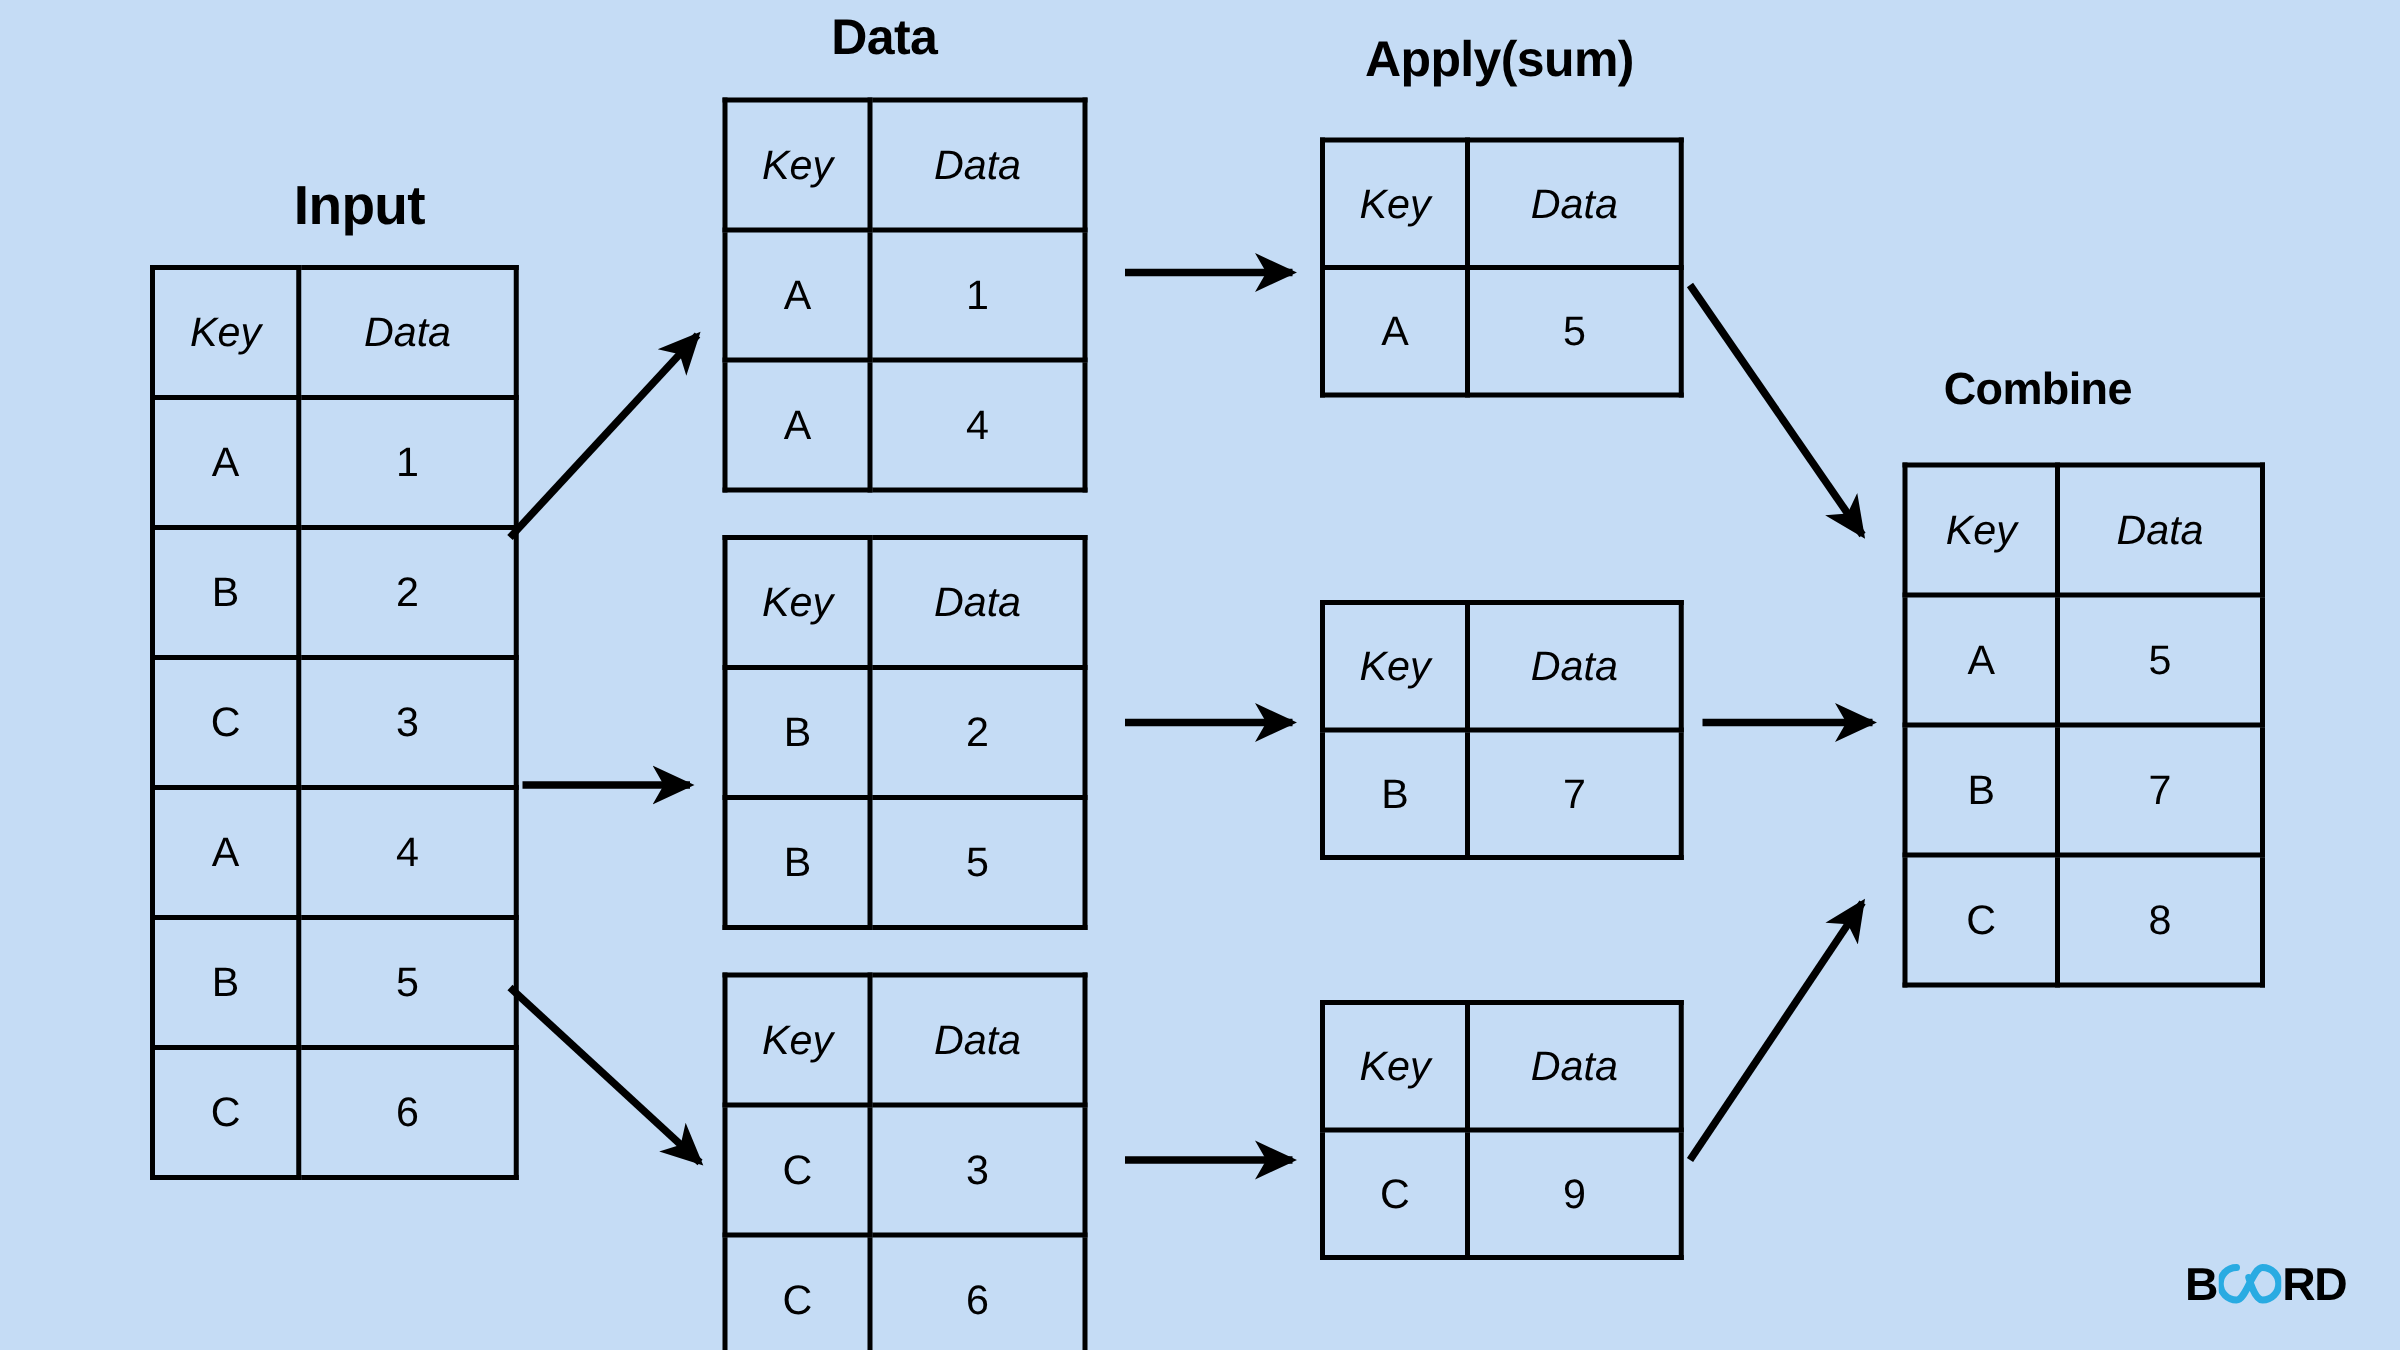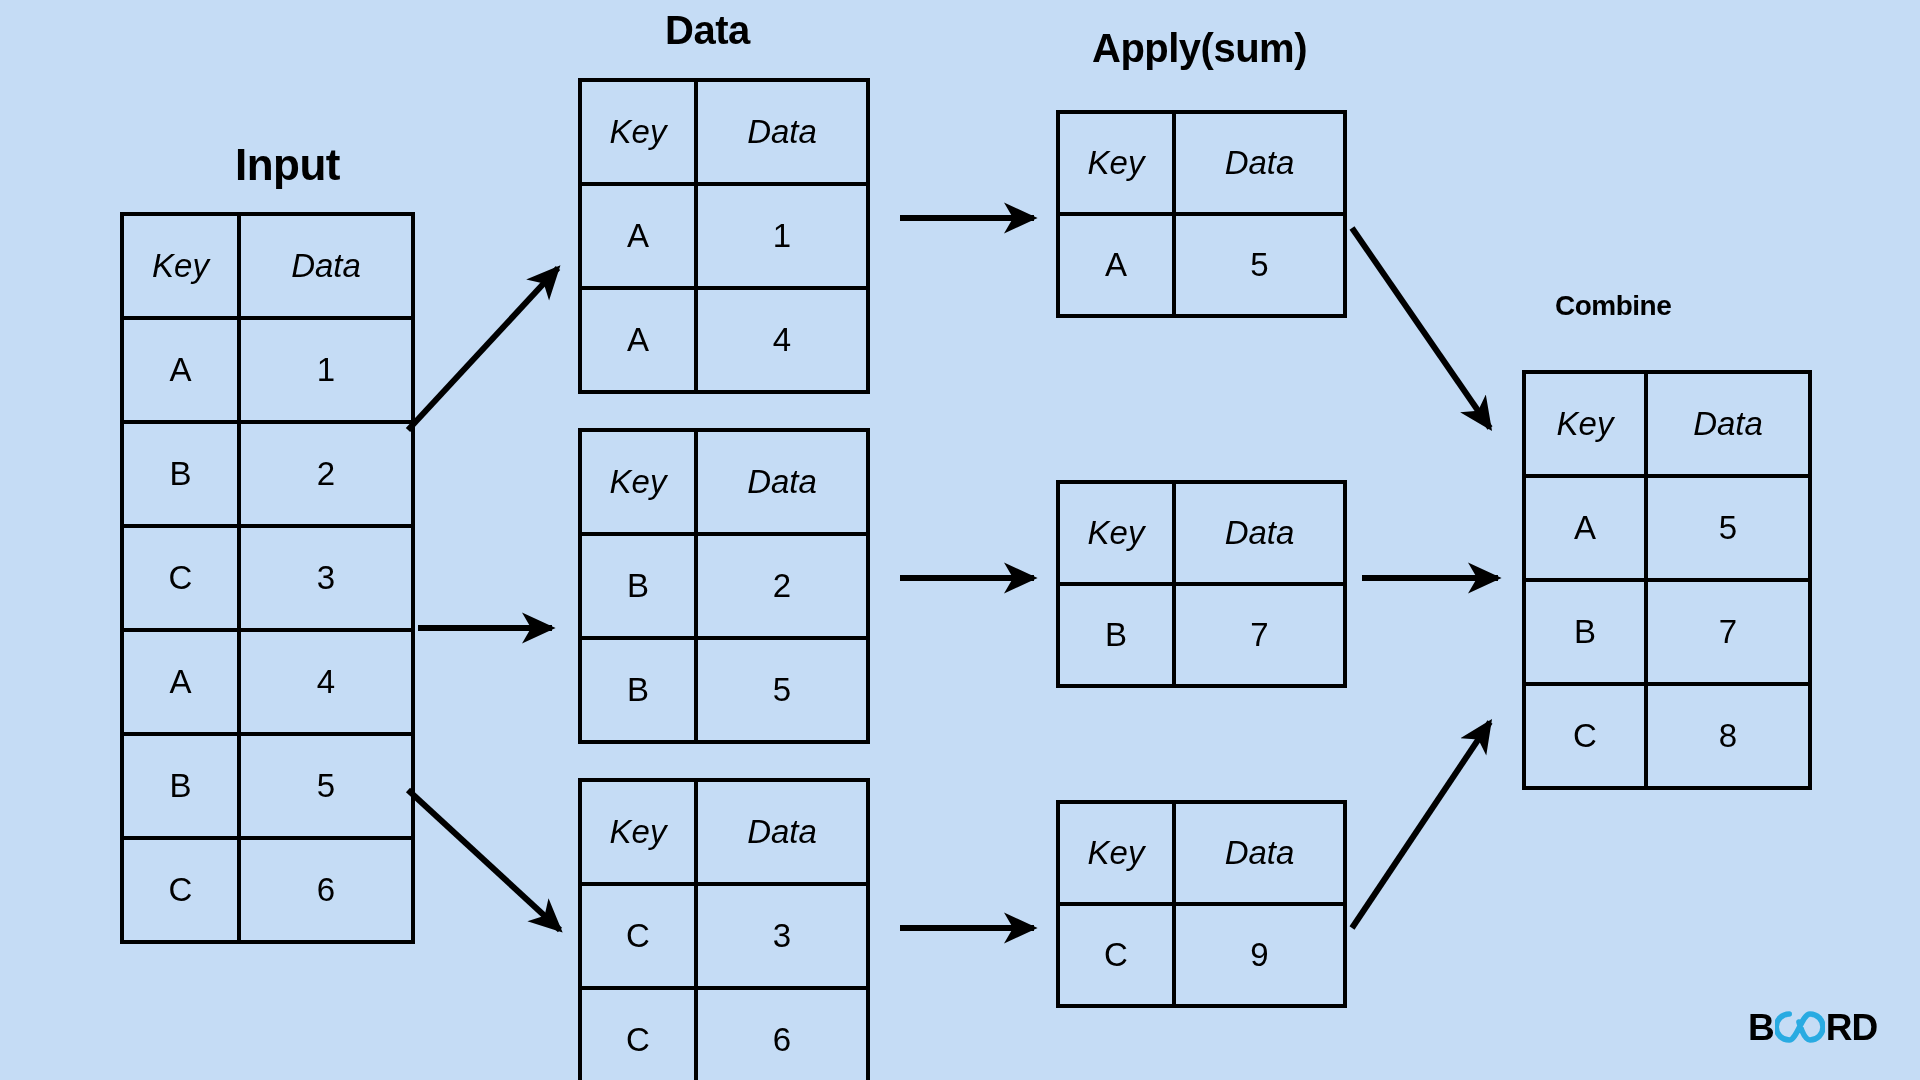--- a/index.html
+++ b/index.html
@@ -23,21 +23,21 @@
   .section-title {
     position: absolute;
     font-weight: bold;
     color: #000000;
     white-space: nowrap;
     letter-spacing: -0.5px;
   }
   #title-input   { left: 205px;  top: 140px;  font-size: 44px; margin-left: 30px; }
   #title-split   { left: 665px;  top: 8px;    font-size: 40px; }
   #title-apply   { left: 1092px; top: 26px;   font-size: 40px; }
-  #title-combine { left: 1555px; top: 290px;  font-size: 28px; }
+  #title-combine { left: 1555px; top: 290px;  font-size: 36px; }
 
   
   .kv-table {
     position: absolute;
     border-collapse: collapse;
     table-layout: fixed;
     background: transparent;
   }
   .kv-table td {
     border: 4px solid #000000;

